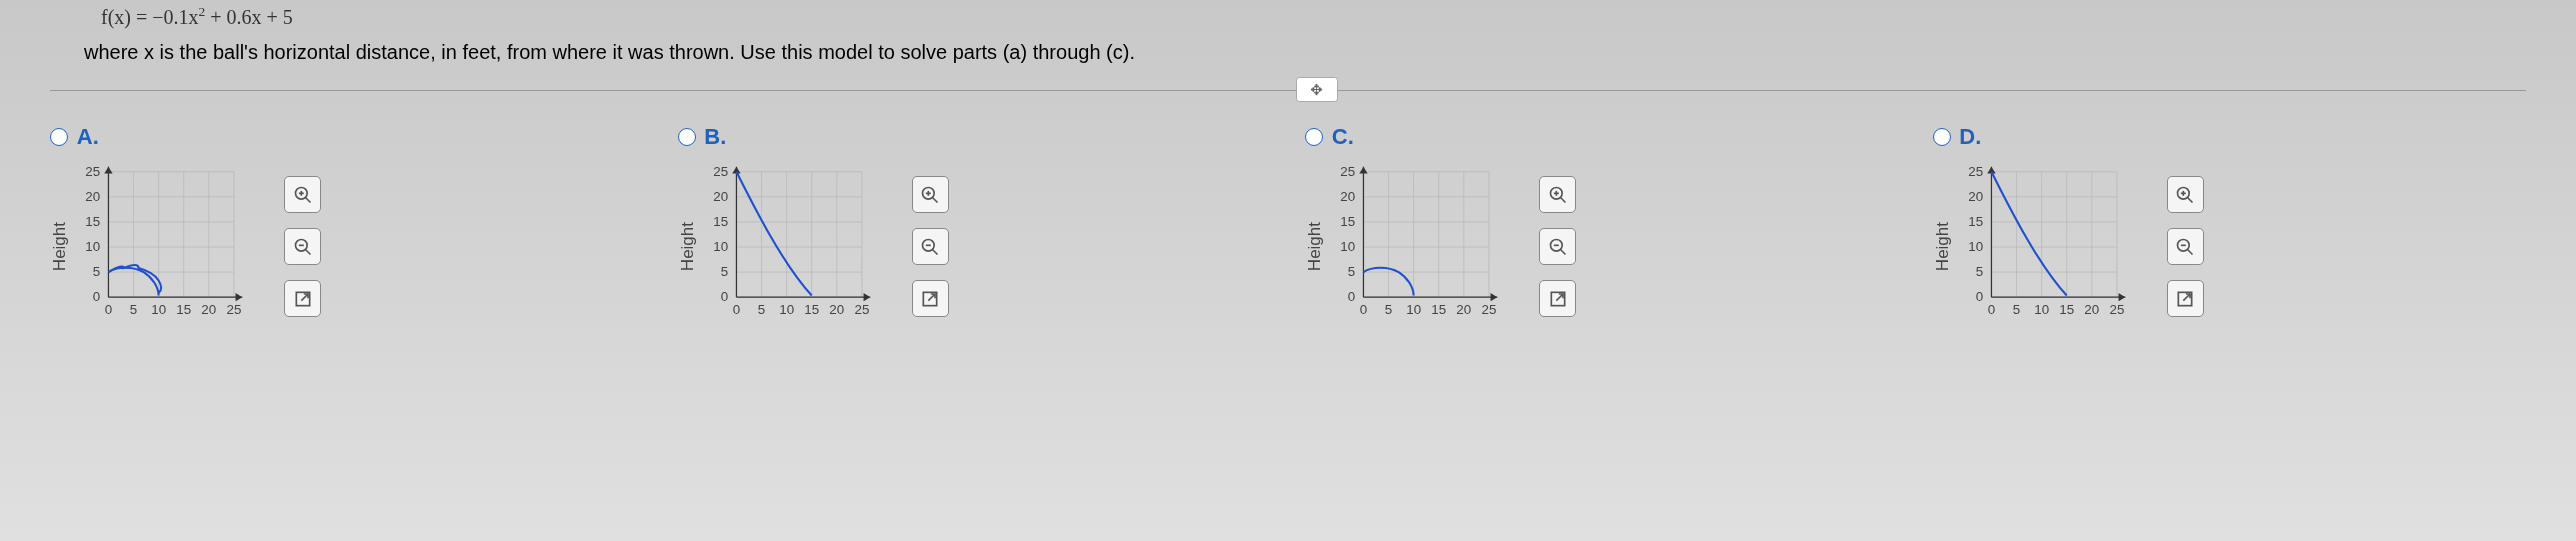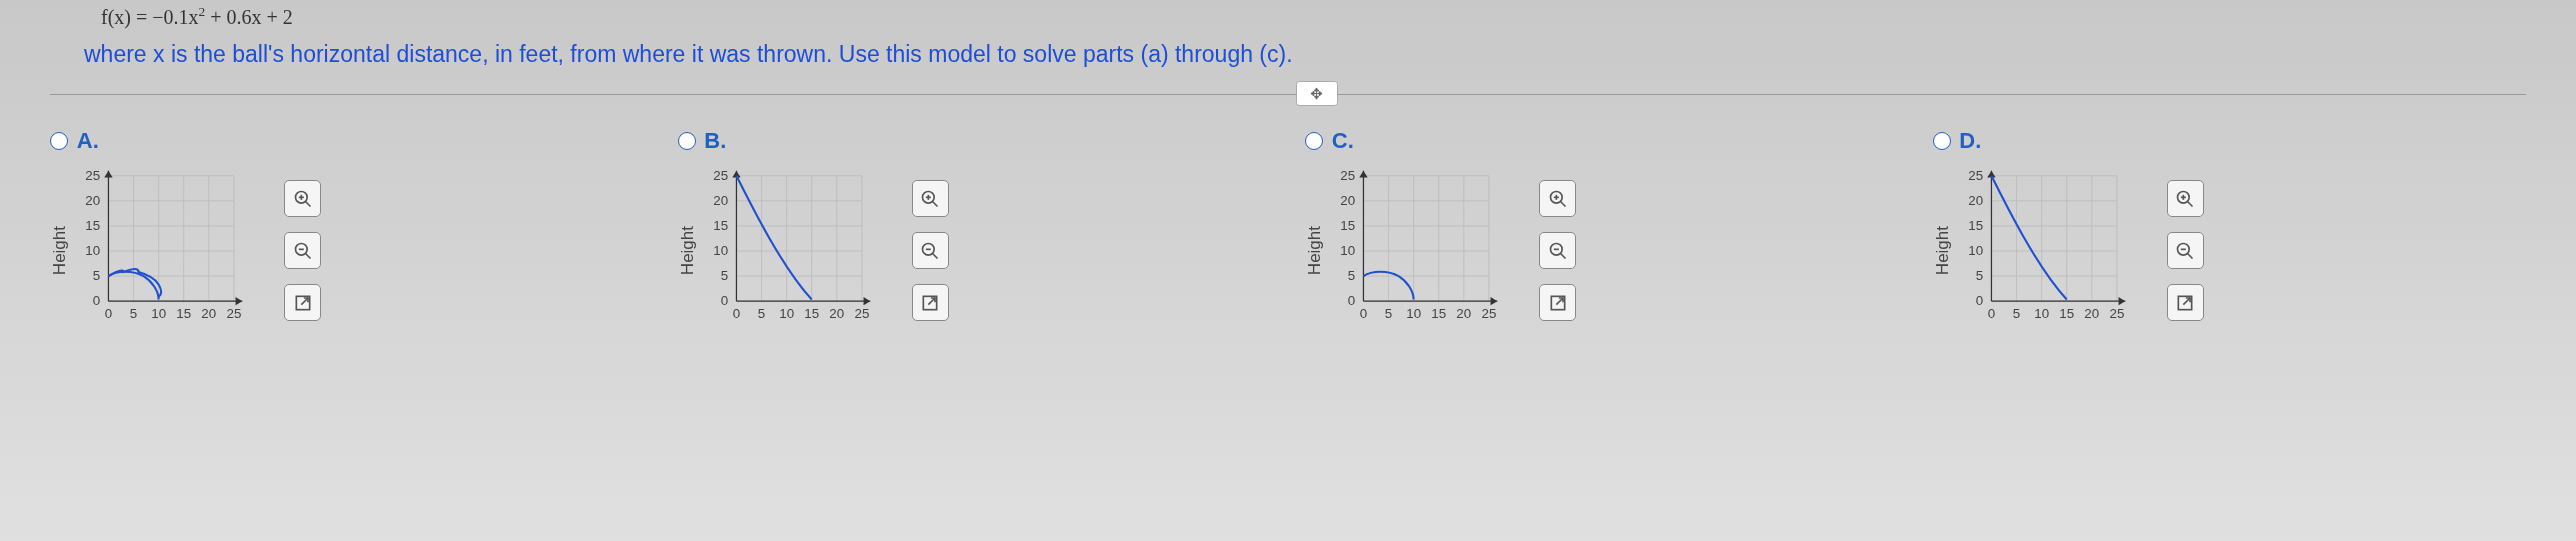--- a/index.html
+++ b/index.html
@@ -12,22 +12,22 @@
       color: #333;
     }
     .formula {
       padding: 4.2px 101px 12.6px;
       font-size: 20px;
       font-family: "Times New Roman", serif;
     }
     .formula sup { font-size: 13.4px; }
     .instruction {
       padding: 0 84px 17px;
-      font-size: 23px;
-      color: #1d4ed8;
+      font-size: 20px;
+      color: #000000;
     }
     .divider {
       border-bottom: 0.8px solid #999;
       margin: 8.4px 50px 8.4px 50px;
       position: relative;
     }
     .move-handle {
       position: absolute;
       right: 48%;
       top: -12.6px;
@@ -114,21 +114,21 @@
       color: #555;
       font-size: 20px;
       cursor: pointer;
     }
     .tool-btn svg { width: 20px; height: 20px; stroke: #555; fill: none; stroke-width: 2; }
   </style>
 </head>
 <body>
 
 <div class="formula">
-  <span>f(x) = −0.1x</span><sup>2</sup><span> + 0.6x + 2</span>
+  <span>f(x) = −0.1x</span><sup>2</sup><span> + 0.6x + 5</span>
 </div>
 
 <div class="instruction">where x is the ball's horizontal distance, in feet, from where it was thrown. Use this model to solve parts (a) through (c).</div>
 
 <div class="divider">
   <div class="move-handle">✥</div>
 </div>
 
 <div class="options-row">
 

